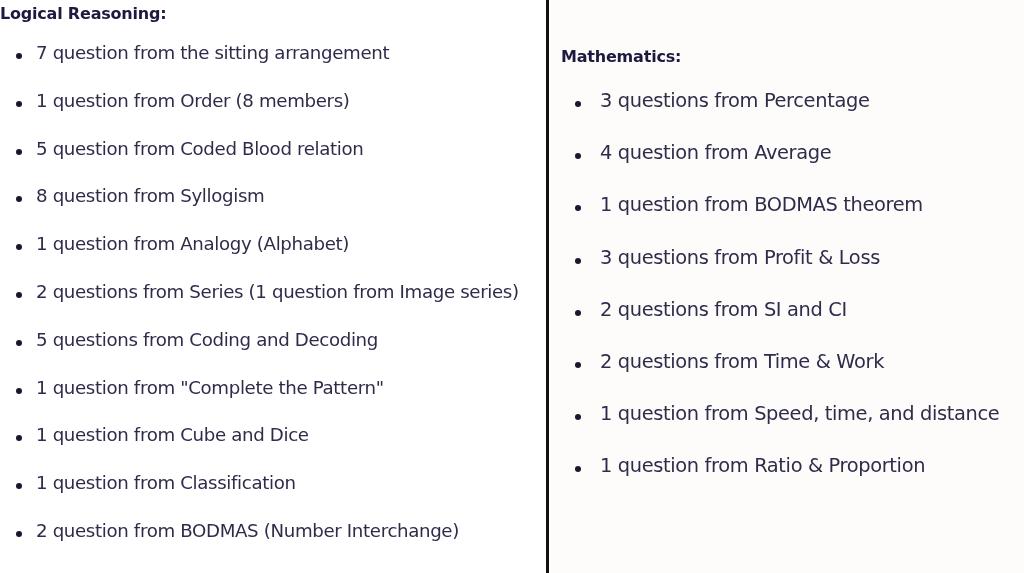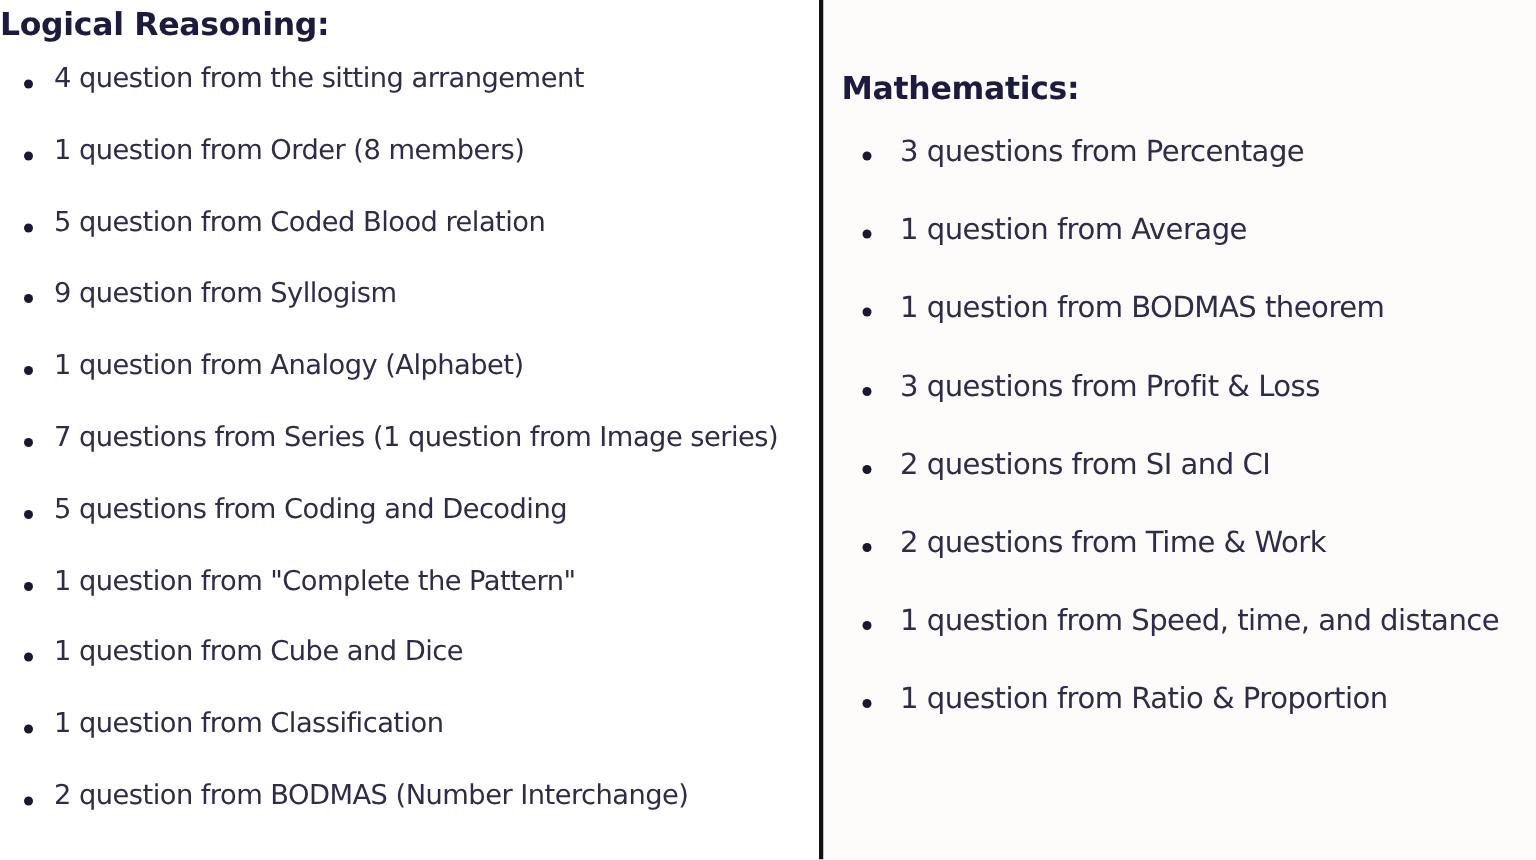--- a/index.html
+++ b/index.html
@@ -11,21 +11,21 @@
   .left {
     position:absolute; left:0; top:0; width:546px; height:573px; background:#ffffff;
   }
   .divider {
     position:absolute; left:546px; top:0; width:3px; height:573px; background:#111111;
   }
   .right {
     position:absolute; left:549px; top:0; width:475px; height:573px; background:#fdfcfb;padding-left:11px;
   }
   .heading {
-    font-weight:bold; color:#1c1a3f; font-size:21px; letter-spacing:-0.2px;
+    font-weight:bold; color:#1c1a3f; font-size:16px; letter-spacing:-0.2px;
     position:absolute;
   }
   .left .heading { left:0px; top:4px; }
   .right .heading { left:12px; top:47px; }
   ul { list-style:none; margin:0; padding:0; position:absolute; }
   li { position:relative; color:#2f2c4a; white-space:nowrap; }
   li .dot {
     position:absolute; width:6px; height:6px; border-radius:50%; background:#1a1830;
   }
   .left ul { left:16px; top:42px; }
@@ -38,41 +38,41 @@
   .right li .txt { position:absolute; left:25px; top:0; }
 </style>
 </head>
 <body>
 
 <div class="left">
   <div class="heading">Logical Reasoning:</div>
   <ul>
     <li>
         <span class="dot"></span>
-        <span class="txt">4 question from the sitting arrangement</span>
+        <span class="txt">7 question from the sitting arrangement</span>
       </li>
     <li>
         <span class="dot"></span>
         <span class="txt">1 question from Order (8 members)</span>
       </li>
     <li>
         <span class="dot"></span>
         <span class="txt">5 question from Coded Blood relation</span>
       </li>
     <li>
         <span class="dot"></span>
-        <span class="txt">9 question from Syllogism</span>
+        <span class="txt">8 question from Syllogism</span>
       </li>
     <li>
         <span class="dot"></span>
         <span class="txt">1 question from Analogy (Alphabet)</span>
       </li>
     <li>
         <span class="dot"></span>
-        <span class="txt">7 questions from Series (1 question from Image series)</span>
+        <span class="txt">2 questions from Series (1 question from Image series)</span>
       </li>
     <li>
         <span class="dot"></span>
         <span class="txt">5 questions from Coding and Decoding</span>
       </li>
     <li>
         <span class="dot"></span>
         <span class="txt">1 question from "Complete the Pattern"</span>
       </li>
     <li>
@@ -94,21 +94,21 @@
 
 <div class="right">
   <div class="heading">Mathematics:</div>
   <ul>
     <li>
         <span class="dot"></span>
         <span class="txt">3 questions from Percentage</span>
       </li>
     <li>
         <span class="dot"></span>
-        <span class="txt">1 question from Average</span>
+        <span class="txt">4 question from Average</span>
       </li>
     <li>
         <span class="dot"></span>
         <span class="txt">1 question from BODMAS theorem</span>
       </li>
     <li>
         <span class="dot"></span>
         <span class="txt">3 questions from Profit &amp; Loss</span>
       </li>
     <li>

